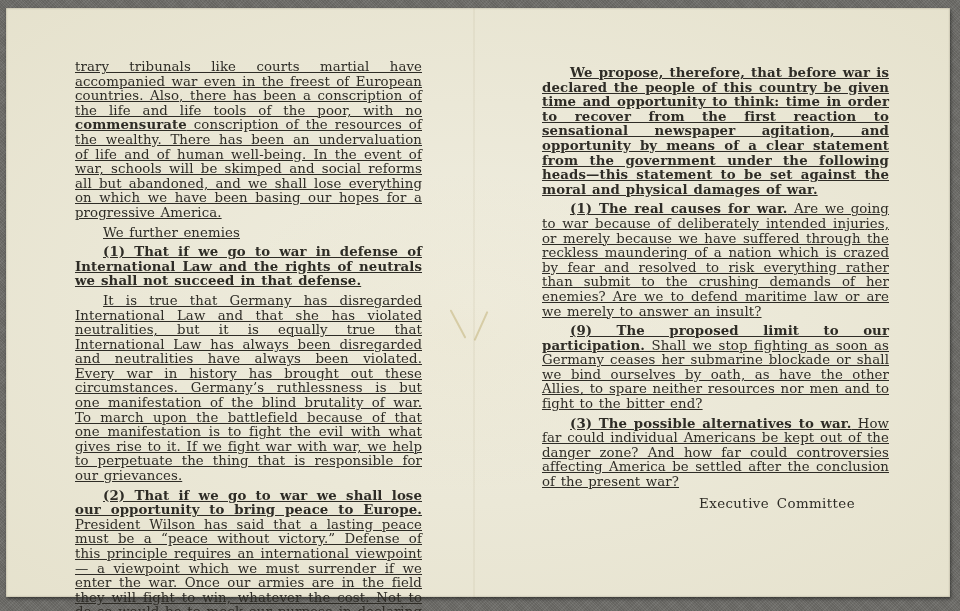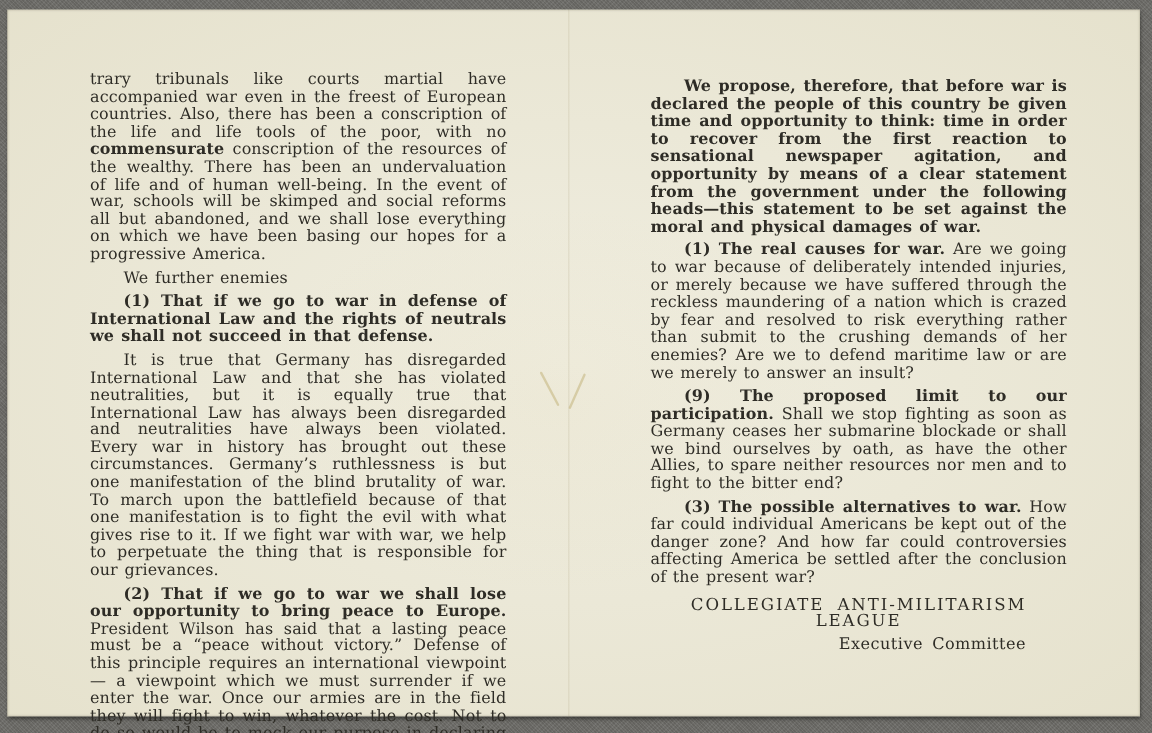--- a/index.html
+++ b/index.html
@@ -62,20 +62,21 @@
     text-align: justify;
     word-spacing: 1.2px;
     letter-spacing: 0.1px;
   }
   .page-left  { left: 69px;  top: 52px; }
   .page-right { left: 536px; top: 58px; }
 
   .page p {
     margin: 0 0 5px 0;
     text-indent: 28px;
+    text-decoration: underline;
   }
   .page p.continuation { text-indent: 0; }
   .bold { font-weight: bold; }
 
   .signature { margin-top: 7px; }
   .org-name {
     text-align: center;
     font-size: 13.8px;
     letter-spacing: 1.6px;
     word-spacing: 5px;
@@ -115,19 +116,18 @@
       <p><span class="bold">We propose, therefore, that before war is declared the people of this country be given time and opportunity to think: time in order to recover from the first reaction to sensational newspaper agitation, and opportunity by means of a clear statement from the government under the following heads—this statement to be set against the moral and physical damages of war.</span></p>
 
       <p><span class="bold">(1)   The real causes for war.</span><span>  Are we going to war because of deliberately intended injuries, or merely because we have suffered through the reckless maundering of a nation which is crazed by fear and resolved to risk everything rather than submit to the crushing demands of her enemies?  Are we to defend maritime law or are we merely to answer an insult?</span></p>
 
       <p><span class="bold">(9)   The proposed limit to our participation.</span><span>  Shall we stop fighting as soon as Germany ceases her submarine blockade or shall we bind ourselves by oath, as have the other Allies, to spare neither resources nor men and to fight to the bitter end?</span></p>
 
       <p><span class="bold">(3)   The possible alternatives to war.</span><span>  How far could individual Americans be kept out of the danger zone?  And how far could controversies affecting America be settled after the conclusion of the present war?</span></p>
 
 
       <div class="signature">
-        <div class="org-name">COLLEGIATE ANTI-MILITARISM LEAGUE</div>
         <div class="committee">Executive Committee</div>
 
       </div>
     </div>
   </div>
 </div>
 
 </body></html>

